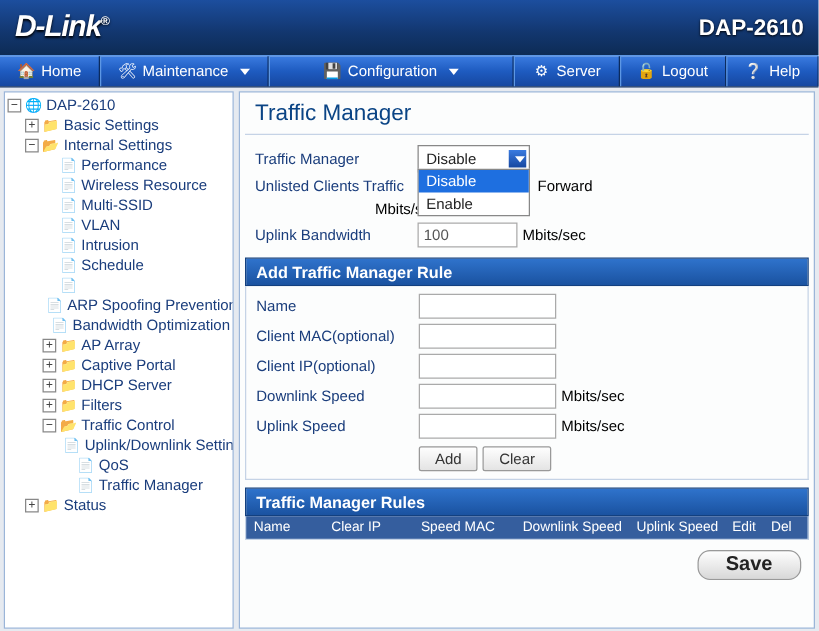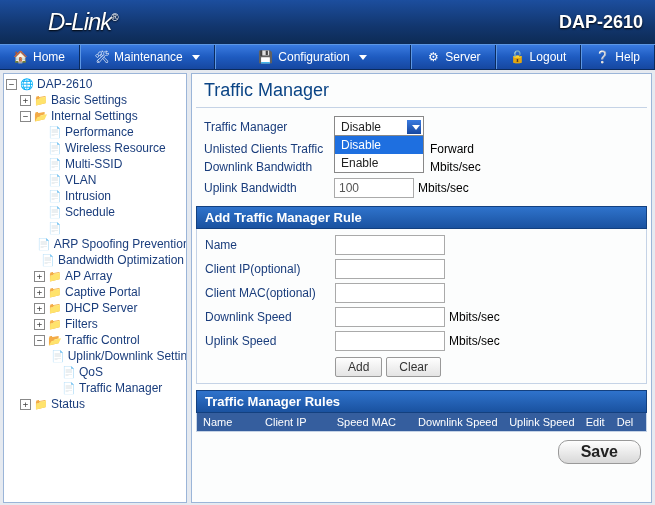--- a/index.html
+++ b/index.html
@@ -22,25 +22,24 @@
     height: 44px;
     background: linear-gradient(#1c4e9e 0%, #12366e 60%, #0d2b55 100%);
     display: flex;
     align-items: center;
     padding: 0 12px;
     color: #fff;
     justify-content: space-between;
   }
   .brand-logo {
     font-size: 24px;
-    font-weight: 400;
+    font-weight: 700;
     font-style: italic;
     letter-spacing: -1px;
     text-shadow: 0 1px 2px #000;
-    margin-left: 36px;
   }
   .brand-logo sup { font-size: 10px; font-style: normal; }
   .brand-model {
     font-size: 18px;
     font-weight: 700;
     text-shadow: 0 1px 2px #000;
   }
   
   .nav-bar {
     height: 24px;
@@ -449,21 +448,20 @@
       </div>
 
       <div class="form-row">
         <div class="label">Unlisted Clients Traffic</div>
         <div class="value" style="padding-left:96px;">
           <span class="plain-text">Forward</span>
         </div>
       </div>
 
       <div class="form-row">
-        <div class="label">Downlink Bandwidth</div>
         <div class="value" style="padding-left:96px;">
           <span class="plain-text">Mbits/sec</span>
         </div>
       </div>
 
       <div class="form-row">
         <div class="label">Uplink Bandwidth</div>
         <div class="value">
           <input class="input-txt" value="100" style="">
           <span class="plain-text">Mbits/sec</span>
@@ -472,27 +470,27 @@
 
       <div class="section-header">Add Traffic Manager Rule</div>
       <div class="section-body">
         <div class="form-row">
             <div class="label">Name</div>
             <div class="value">
               <input class="input-txt" style="width: 100px; text-align: left;">
             </div>
           </div>
         <div class="form-row">
-            <div class="label">Client IP(optional)</div>
+            <div class="label">Client MAC(optional)</div>
             <div class="value">
               <input class="input-txt" style="width: 100px; text-align: left;">
             </div>
           </div>
         <div class="form-row">
-            <div class="label">Client MAC(optional)</div>
+            <div class="label">Client IP(optional)</div>
             <div class="value">
               <input class="input-txt" style="width: 100px; text-align: left;">
             </div>
           </div>
         <div class="form-row">
             <div class="label">Downlink Speed</div>
             <div class="value">
               <input class="input-txt" style="width: 100px; text-align: left;">
               <span class="plain-text">Mbits/sec</span>
             </div>
@@ -506,21 +504,21 @@
           </div>
         <div class="buttons-row">
           <button class="btn">Add</button>
           <button class="btn">Clear</button>
         </div>
       </div>
 
       <div class="section-header">Traffic Manager Rules</div>
       <div class="table-head">
         <div class="th" style="width:60px">Name</div>
-        <div class="th" style="width:70px">Client IP</div>
+        <div class="th" style="width:70px">Clear IP</div>
         <div class="th" style="width:80px">Speed MAC</div>
         <div class="th" style="width:90px">Downlink Speed</div>
         <div class="th" style="width:75px">Uplink Speed</div>
         <div class="th" style="width:28px">Edit</div>
         <div class="th" style="width:24px">Del</div>
       </div>
 
       <div class="save-area">
         <button class="btn-save">Save</button>
       </div>

